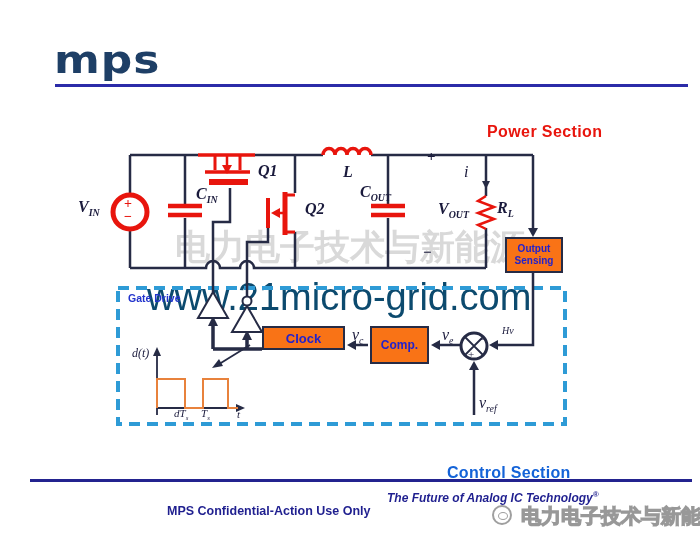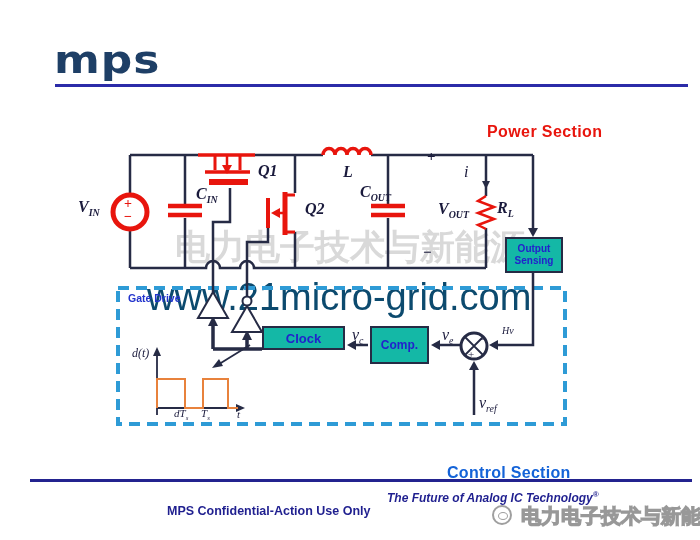--- a/index.html
+++ b/index.html
@@ -21,21 +21,21 @@
   .wm2{left:147px;top:276px;font-size:38px;font-weight:normal;color:#0c4a6e;z-index:1;white-space:nowrap;}
   svg.circ{left:0;top:0;z-index:2;}
   
   .lbl{position:absolute;z-index:3;font-family:"Liberation Serif",serif;font-style:italic;
        font-weight:bold;color:#1a1a3c;font-size:16px;white-space:nowrap;}
   .lbl sub{font-size:.62em;}
   .thin{font-weight:normal;}
   .red{color:#e8150d;font-family:"Liberation Sans",sans-serif;font-style:normal;}
   .sign{font-family:"Liberation Serif",serif;font-style:normal;}
   
-  .block{position:absolute;z-index:3;background:#14b8a6;border:2.5px solid #262b45;
+  .block{position:absolute;z-index:3;background:#f97316;border:2.5px solid #262b45;
          display:flex;align-items:center;justify-content:center;box-sizing:border-box;
          color:#2222cc;font-weight:bold;}
   .clock{left:262px;top:326px;width:83px;height:24px;font-size:13px;}
   .comp{left:370px;top:326px;width:59px;height:38px;font-size:12px;}
   .sensing{left:505px;top:237px;width:58px;height:36px;font-size:10px;border-width:2px;
            flex-direction:column;line-height:1.2;}
   
   .frule{left:30px;top:479px;width:662px;height:2.5px;background:#23238f;}
   .conf{left:167px;top:488px;font-size:12.5px;font-weight:bold;color:#1f1f8f;margin-top:16px;}
   .tag{left:387px;top:490px;font-size:12px;font-weight:bold;font-style:italic;color:#1f1f8f;}

